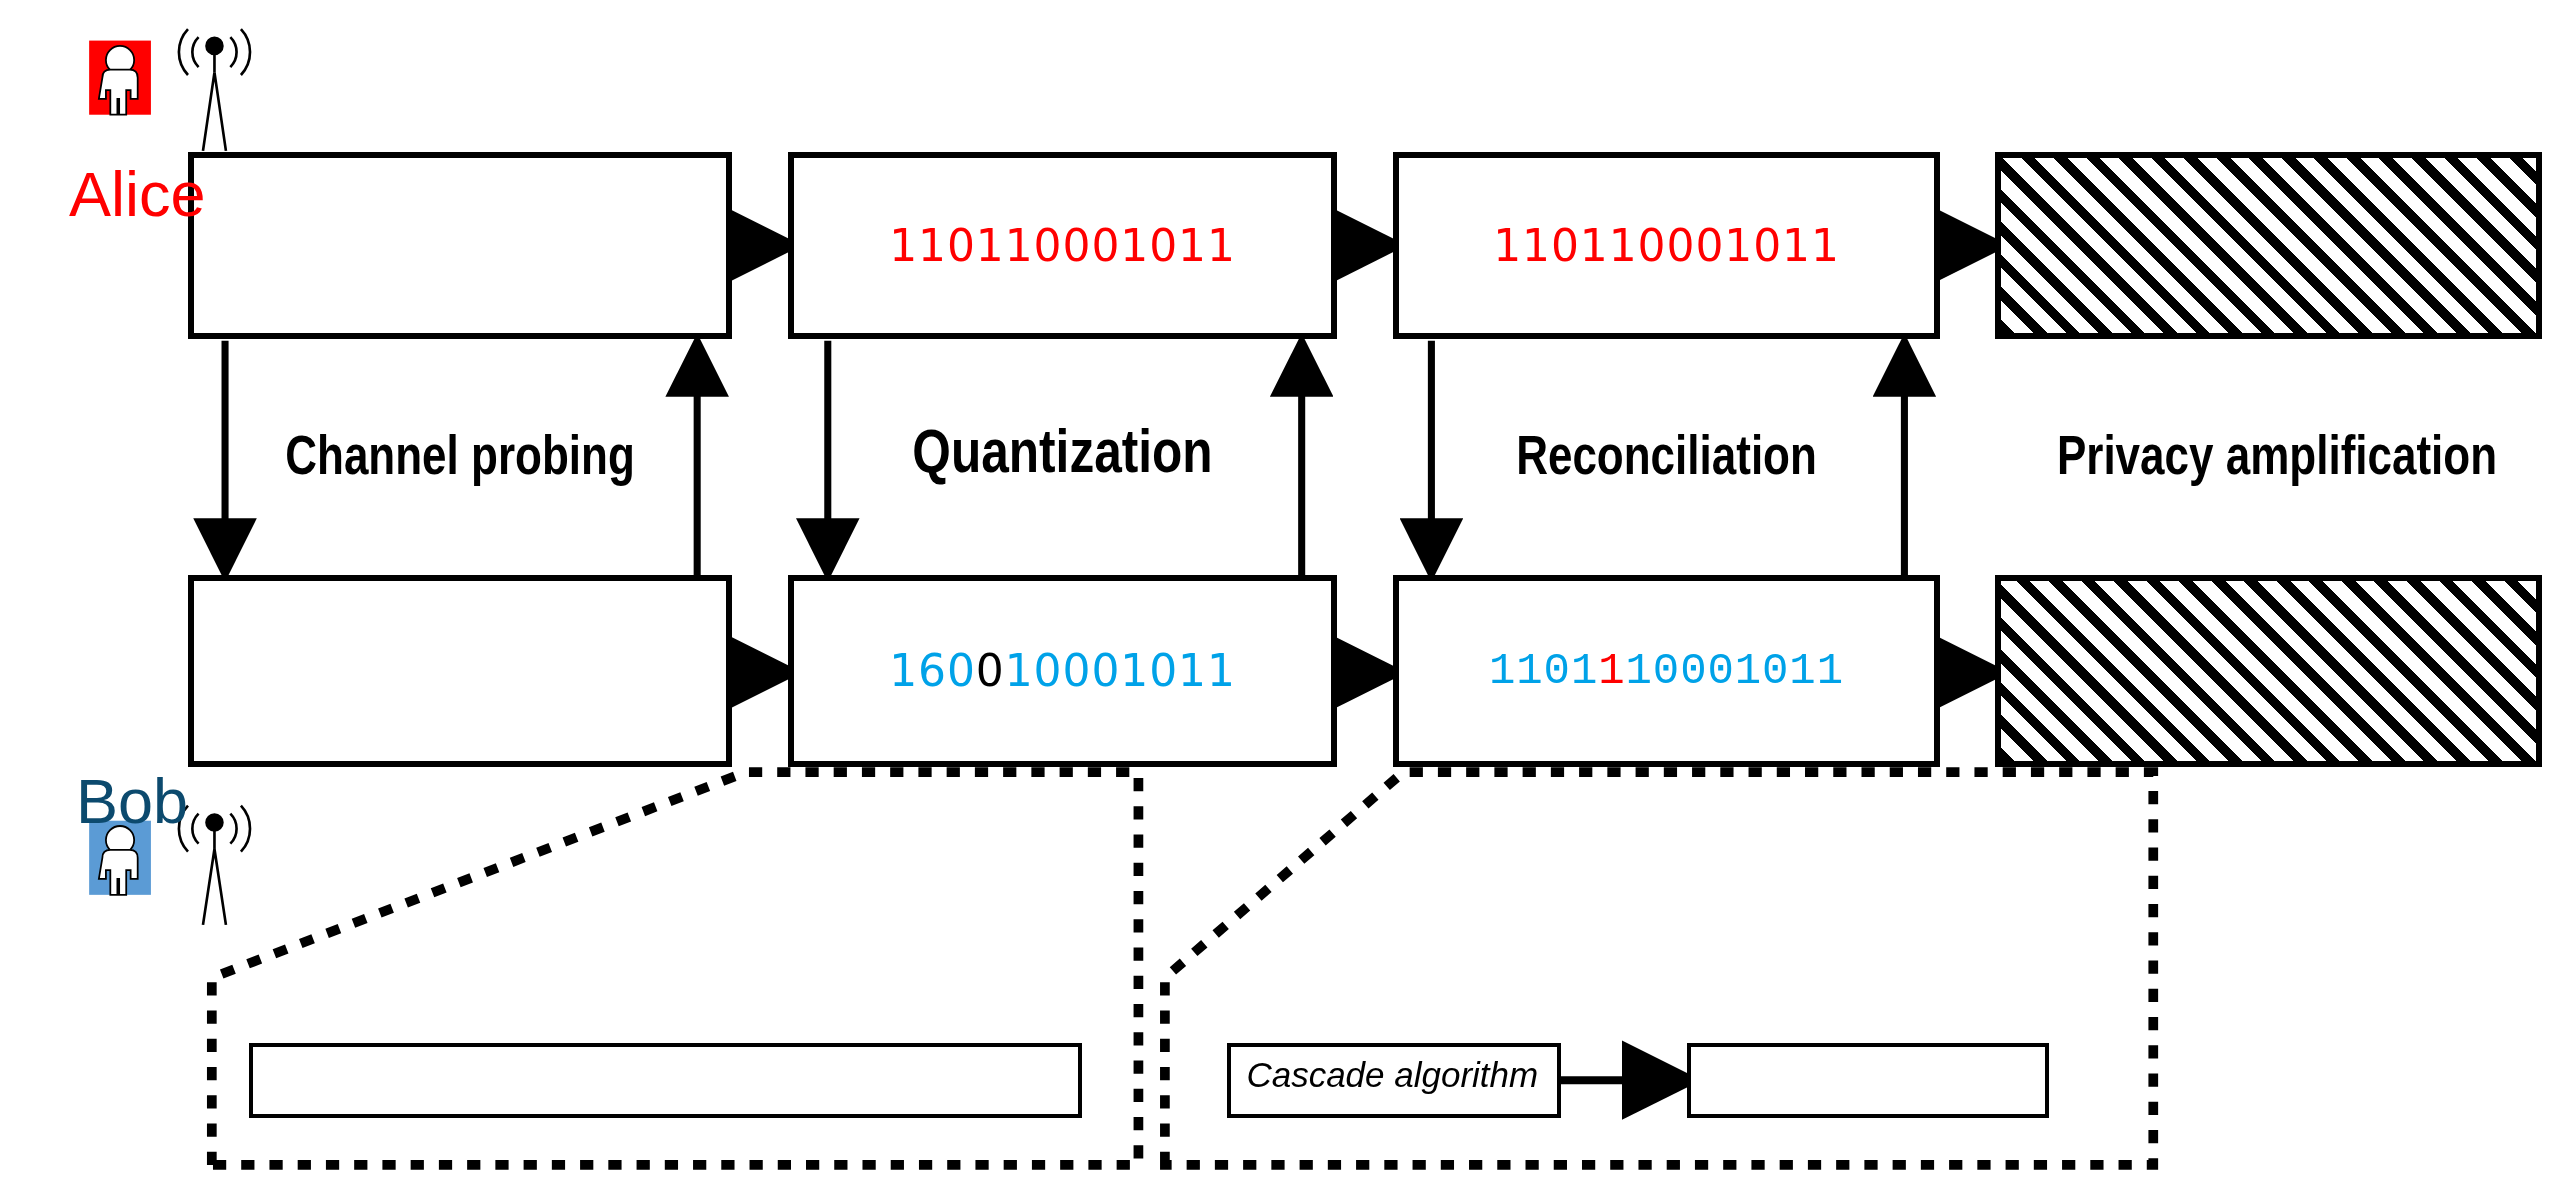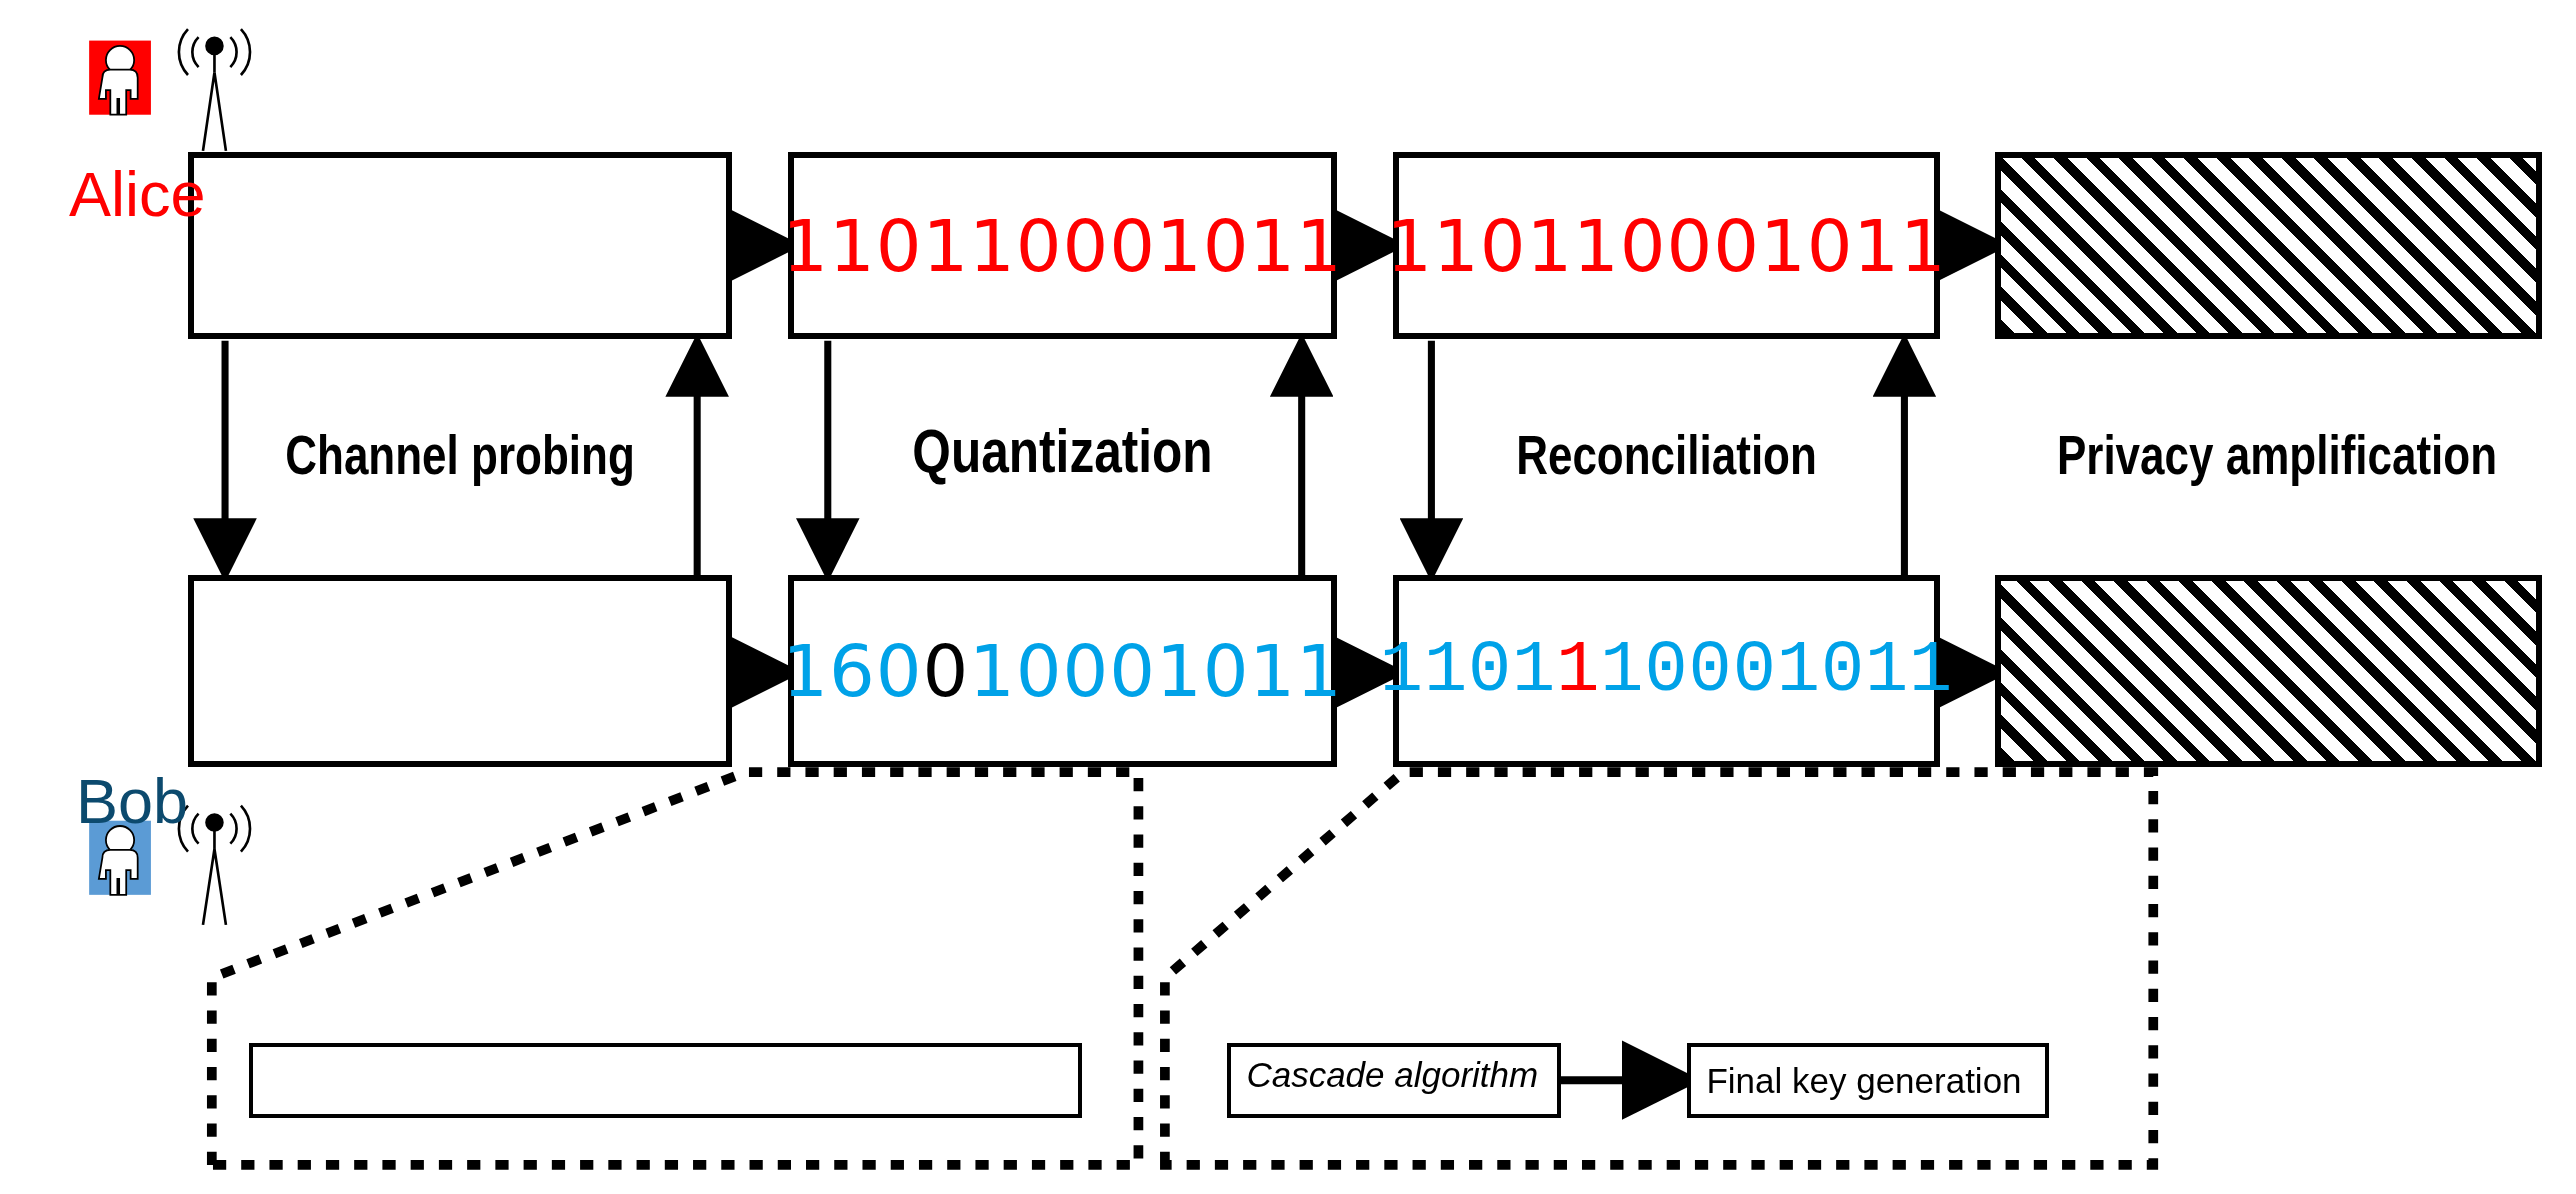--- a/index.html
+++ b/index.html
@@ -8,21 +8,21 @@
        font-family:"Liberation Sans", sans-serif;}
   .canvas{position:absolute;left:0;top:0;width:2576px;height:1194px;}
 
   
   .box{position:absolute;border:6.2px solid #000;background:#fff;box-sizing:border-box;}
   .hatchbox{position:absolute;border:6.2px solid #000;box-sizing:border-box;
             background-image:repeating-linear-gradient(45deg,
               #000 0px,#000 9.7px,#fff 9.7px,#fff 23px);}
 
   .bits{position:absolute;display:flex;align-items:center;justify-content:center;
-        font-family:"DejaVu Sans", sans-serif;font-size:72px;letter-spacing:0.9px;
+        font-family:"DejaVu Sans", sans-serif;font-size:44px;letter-spacing:0.9px;
         white-space:pre;line-height:1;}
   .r{color:#ff0000;}
   .b{color:#00a2e8;}
   .k{color:#000000;}
 
   .stage{position:absolute;display:flex;align-items:center;justify-content:center;
          font-family:"Liberation Sans Narrow","Liberation Sans", sans-serif;
          font-weight:bold;font-size:55px;color:#000;
          transform:scaleX(.80);transform-origin:center center;white-space:nowrap;}
 
@@ -139,16 +139,15 @@
 
   <div class="peer-label alice-label" style="left:69px;top:163px;">Alice</div>
   <div class="peer-label bob-label" style="left:76px;top:770px;">Bob</div>
 
   <div class="cbox" style="left:249px;top:1043px;width:833px;height:75px;"></div>
 
   <div class="cbox" style="left:1227px;top:1043px;width:334px;height:75px;"></div>
   <div class="callout-text italic" style="left:1227px;top:1043px;width:334px;height:64px;">Cascade algorithm</div>
 
   <div class="cbox" style="left:1687px;top:1043px;width:362px;height:75px;"></div>
-  <div class="callout-text" style="left:1687px;top:1043px;width:362px;height:75px;">Final key generation</div>
 
 </div>
 
 
 </body></html>

